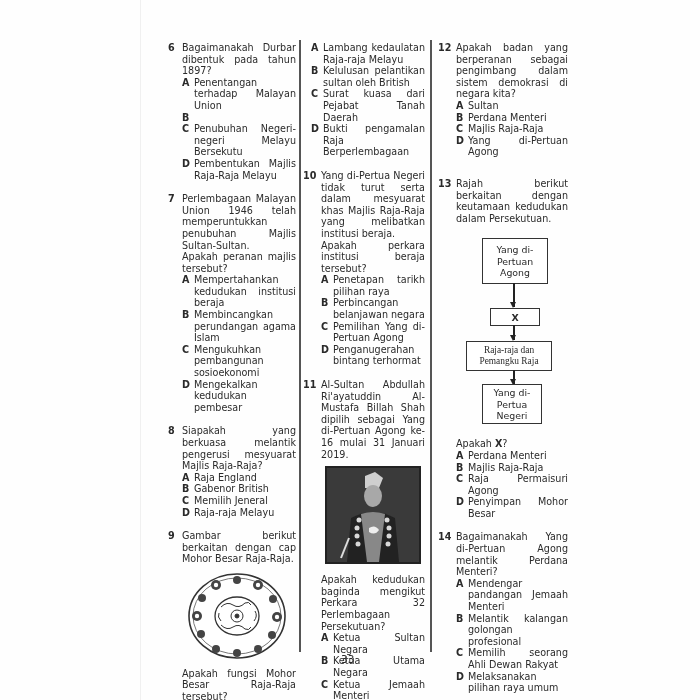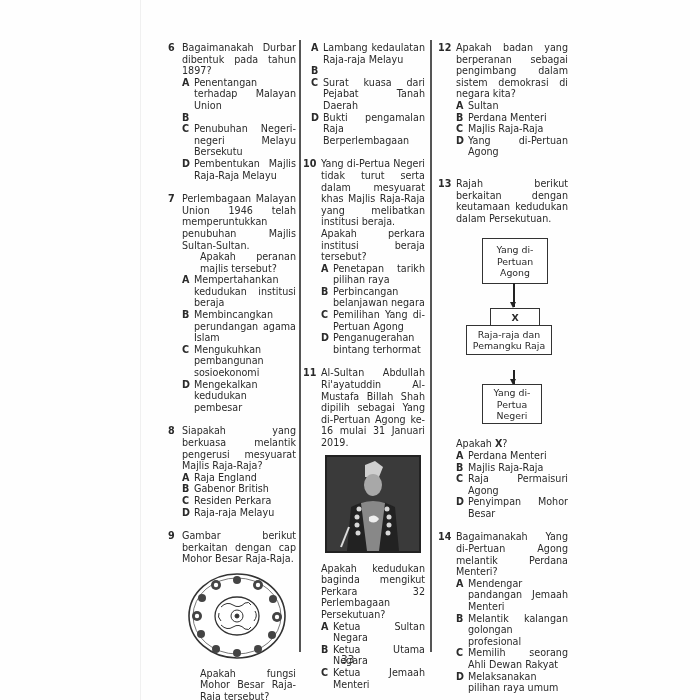--- a/index.html
+++ b/index.html
@@ -12,21 +12,21 @@
   .col2 { left:303px; width:122px; }
   .col3 { left:438px; width:130px; }
   .rule { position:absolute; width:1.5px; background:#555; }
   .rule1 { left:299px; top:40px; height:612px; }
   .rule2 { left:430px; top:40px; height:612px; }
   .q { margin-bottom:12px; }
   .qhead { display:flex; }
   .qnum { font-weight:bold; width:10px; flex:none; margin-right:4px; }
   .qnum.w2 { width:14px; }
   .qtext { flex:1; text-align:justify; }
-  .stem { margin-left:32px; text-align:justify; }
+  .stem { margin-left:14px; text-align:justify; }
   .opts { margin-left:14px; }
   .opt { display:flex; }
   .olet { font-weight:bold; width:12px; flex:none; }
   .otext { flex:1; text-align:justify; }
   .opts.ind18 { margin-left:18px; }
   .fig-seal { width:102px; height:90px; margin:6px 0 4px 18px; }
   .photo { width:92px; height:94px; margin:6px 0 10px 22px; background:#3b3b3b;
            border:2px solid #222; position:relative; overflow:hidden; }
   .flow { position:relative; height:178px; margin:8px 0 8px 0; }
   .box { position:absolute; border:1.3px solid #333; background:#fff; text-align:center;
@@ -105,21 +105,21 @@
         <div class="opt">
             <span class="olet">A</span>
             <span class="otext">Raja England</span>
           </div>
         <div class="opt">
             <span class="olet">B</span>
             <span class="otext">Gabenor British</span>
           </div>
         <div class="opt">
             <span class="olet">C</span>
-            <span class="otext">Residen Perkara</span>
+            <span class="otext">Memilih Jeneral</span>
           </div>
         <div class="opt">
             <span class="olet">D</span>
             <span class="otext">Raja-raja Melayu</span>
           </div>
       </div>
     </div>
 
     <div class="q">
       <div class="qhead">
@@ -165,20 +165,21 @@
 
   <div class="col col2">
     <div class="q">
       <div class="opts" style="margin-left:8px">
         <div class="opt">
             <span class="olet">A</span>
             <span class="otext">Lambang kedaulatan Raja-raja Melayu</span>
           </div>
         <div class="opt">
             <span class="olet">B</span>
+            <span class="otext">Kelulusan pelantikan sultan oleh British</span>
           </div>
         <div class="opt">
             <span class="olet">C</span>
             <span class="otext">Surat kuasa dari Pejabat Tanah Daerah</span>
           </div>
         <div class="opt">
             <span class="olet">D</span>
             <span class="otext">Bukti pengamalan Raja Berperlembagaan</span>
           </div>
       </div>
@@ -284,21 +285,21 @@
     <div class="q">
       <div class="qhead">
         <span class="qnum w2">13</span>
         <span class="qtext">Rajah berikut berkaitan dengan keutamaan kedudukan dalam Persekutuan.</span>
       </div>
       <div class="flow">
         <div class="box" style="left:44px; top:6px; width:64px; height:44px;">Yang di-Pertuan Agong</div>
         <div class="arrow" style="left:75px; top:51px; height:24px;"></div>
         <div class="box" style="left:52px; top:76px; width:48px; height:16px; font-weight:bold;">X</div>
         <div class="arrow" style="left:75px; top:93px; height:15px;"></div>
-        <div class="box" style="left:28px; top:93px; width:84px; height:28px;">Raja-raja dan Pemangku Raja</div>
+        <div class="box" style="left:28px; top:109px; width:84px; height:28px;font-family:Liberation Serif, serif;">Raja-raja dan Pemangku Raja</div>
         <div class="arrow" style="left:75px; top:138px; height:14px;"></div>
         <div class="box" style="left:44px; top:152px; width:58px; height:38px;">Yang di-Pertua Negeri</div>
       </div>
       <div class="stem" style="margin-left:18px; margin-top:28px;"><span>Apakah </span><b>X</b><span>?</span></div>
       <div class="opts ind18">
         <div class="opt">
             <span class="olet">A</span>
             <span class="otext">Perdana Menteri</span>
           </div>
         <div class="opt">

